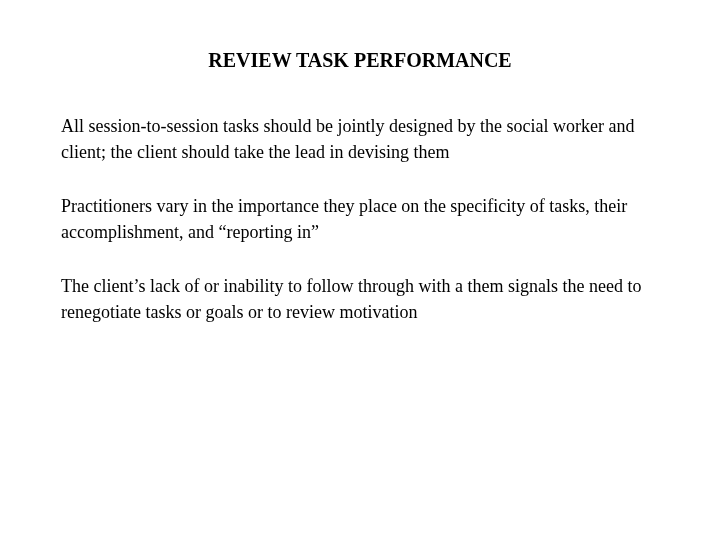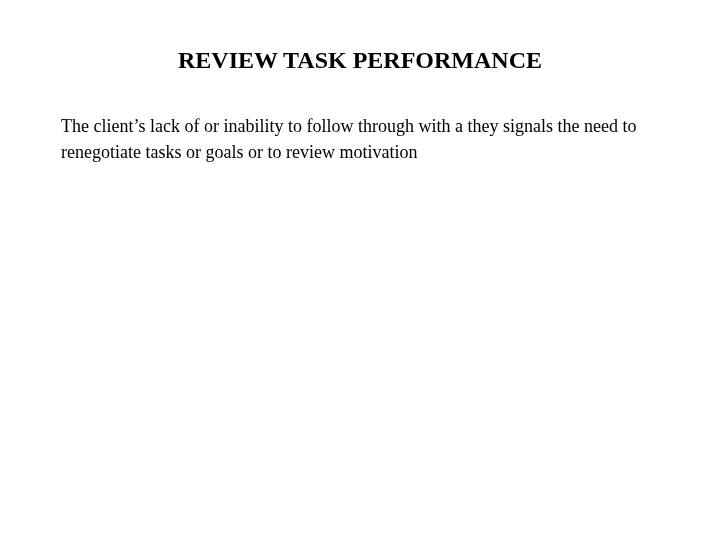--- a/index.html
+++ b/index.html
@@ -15,21 +15,21 @@
       font-family: "Liberation Serif", "DejaVu Serif", serif;
       color: #000000;
     }
     .slide-title {
       position: absolute;
       top: 45px;
       left: 0;
       width: 720px;
       text-align: center;
       font-weight: bold;
-      font-size: 24px;
+      font-size: 20px;
       line-height: 30px;
       letter-spacing: 0px;
     }
     .bullets {
       position: absolute;
       left: 61px;
       top: 113px;
       width: 610px;
       margin: 0;
       padding: 0;
@@ -40,15 +40,17 @@
       line-height: 26px;
       margin: 0 0 28px 0;
     }
   </style>
 </head>
 <body>
 
 <div>
   <div class="slide-title">REVIEW TASK PERFORMANCE</div>
   <ul class="bullets">
-    <li class="bullet">The client’s lack of or inability to follow through with a they signals the need to renegotiate tasks or goals or to review motivation</li>
+    <li class="bullet">All session-to-session tasks should be jointly designed by the social worker and client; the client should take the lead in devising them</li>
+    <li class="bullet">Practitioners vary in the importance they place on the specificity of tasks, their accomplishment, and “reporting in”</li>
+    <li class="bullet">The client’s lack of or inability to follow through with a them signals the need to renegotiate tasks or goals or to review motivation</li>
   </ul>
 </div>
 
 </body></html>

